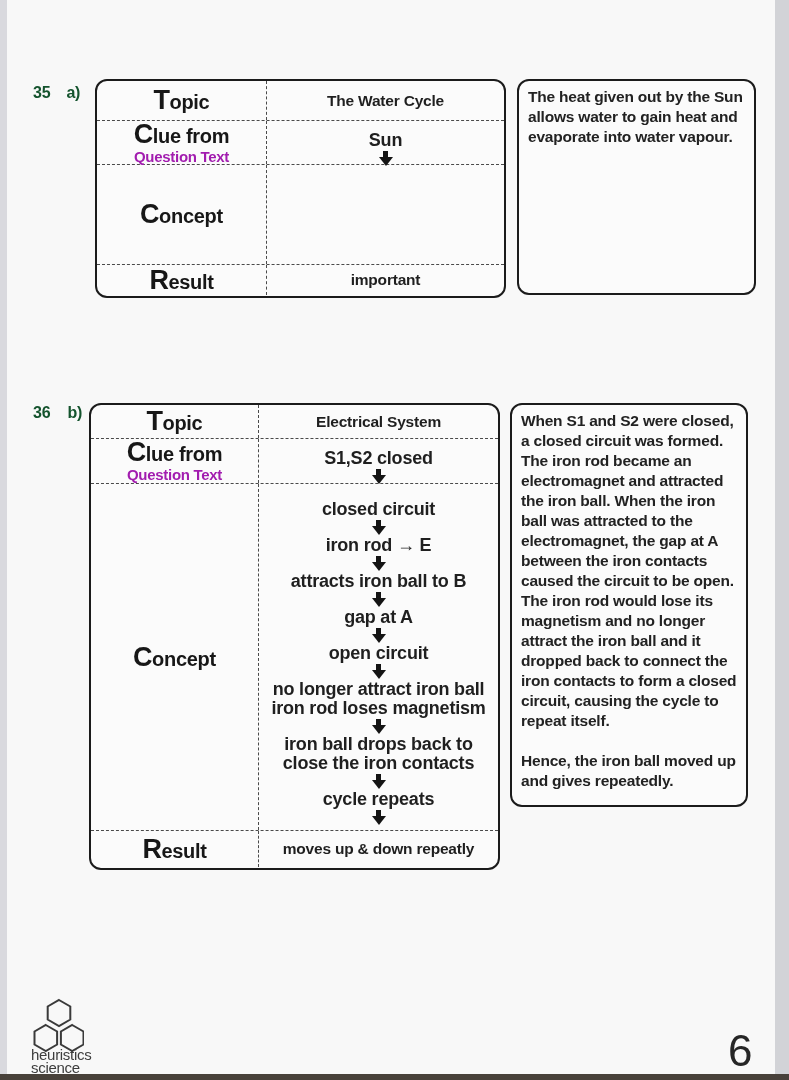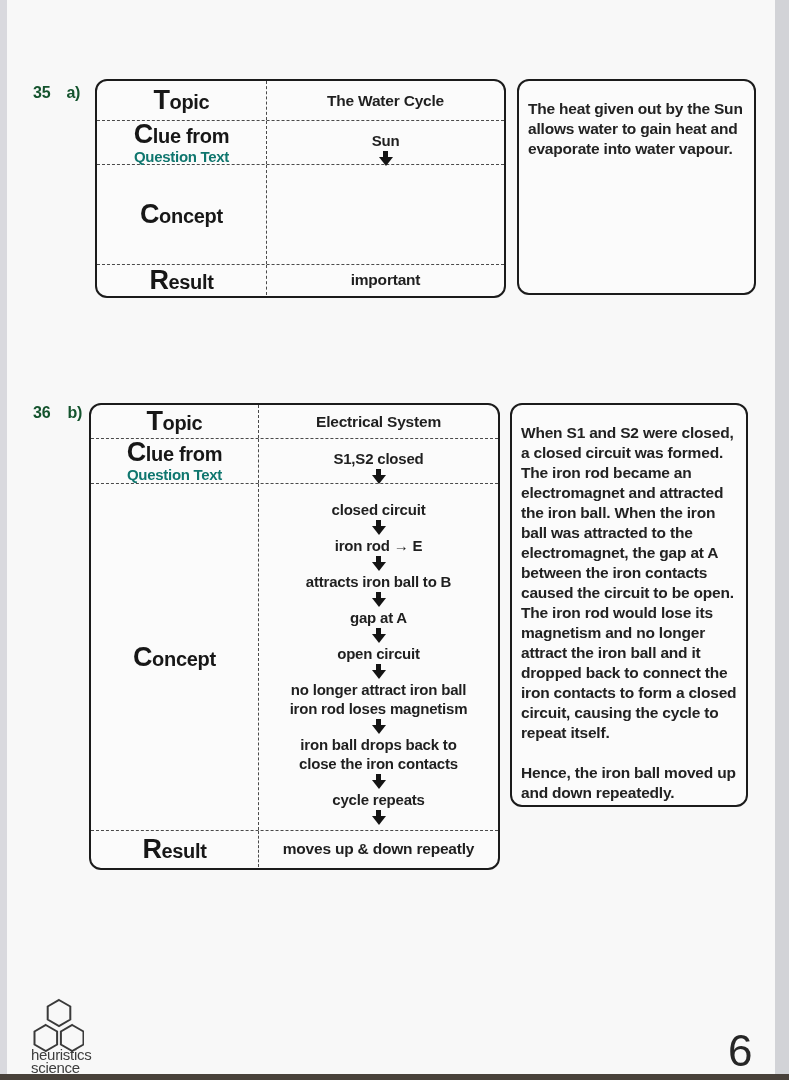--- a/index.html
+++ b/index.html
@@ -37,37 +37,37 @@
     flex-shrink:0;
   }
   .vcell {
     flex:1;
     display:flex; flex-direction:column; align-items:center; justify-content:center;
     font-weight:700; font-size:15.5px; letter-spacing:-0.2px;
   }
   .hdr { display:flex; align-items:baseline; justify-content:center; font-weight:700; line-height:1; color:#171717; }
   .hdr .big { font-size:27px; letter-spacing:-0.5px; }
   .hdr .sm  { font-size:20px; letter-spacing:-0.3px; }
-  .hdr-line2 { font-size:15px; font-weight:700; line-height:1.05; margin-top:1px; color:#0f766e; letter-spacing:-0.3px;text-align:right; }
-
-  .step { text-align:center; line-height:19px; font-weight:700; font-size:15px; }
+  .hdr-line2 { font-size:15px; font-weight:700; line-height:1.05; margin-top:1px; color:#a21caf; letter-spacing:-0.3px;text-align:right; }
+
+  .step { text-align:center; line-height:19px; font-weight:700; font-size:18px; }
   .step .line { display:block; }
 
   .darr { display:flex; flex-direction:column; align-items:center; margin:1px 0; }
   .darr .stem { display:block; width:5px; height:6px; background:#141414; }
   .darr .head { display:block; width:0; height:0; border-left:7px solid transparent; border-right:7px solid transparent; border-top:9px solid #141414; }
   .overlap { margin-bottom:-11px; position:relative; z-index:2; }
 
   
   .explain-box {
     position:absolute;
     border:2.5px solid #1b1b1b;
     border-radius:12px;
     background:#fbfbfb;
-    padding:18px 9px;
+    padding:6px 9px;
     font-size:15.5px; font-weight:700; line-height:20px; letter-spacing:-0.2px; color:#222;
   }
   .explain-box p { margin:0 0 20px 0; }
   .explain-box p:last-child { margin-bottom:0; }
 
   
   .logo { position:absolute; left:28px; top:998px; }
   .logo-text { position:absolute; left:31px; top:1048px; font-size:15px; line-height:13px; color:#3d3d3d; letter-spacing:-0.3px; }
   .logo-text span { display:block; }
   .page-number { position:absolute; left:728px; top:1026px; font-size:44px; font-weight:400; color:#262626; }
@@ -238,21 +238,21 @@
         <span class="big">R</span>
           <span class="sm">esult</span>
       </div>
     </div>
     <div class="vcell">moves up &amp; down repeatly</div>
   </div>
 </div>
 
 <div class="explain-box" style="left:510px; top:403px; width:238px; height:404px;">
   <p>When S1 and S2 were closed, a closed circuit was formed. The iron rod became an electromagnet and attracted the iron ball. When the iron ball was attracted to the electromagnet, the gap at A between the iron contacts caused the circuit to be open. The iron rod would lose its magnetism and no longer attract the iron ball and it dropped back to connect the iron contacts to form a closed circuit, causing the cycle to repeat itself.</p>
-  <p>Hence, the iron ball moved up and down repeatedly.</p>
+  <p>Hence, the iron ball moved up and gives repeatedly.</p>
 </div>
 
 <div class="logo">
   <svg width="56" height="54" viewBox="0 0 56 54">
     <g fill="none" stroke="#3a3a3a" stroke-width="2">
       <polygon points="31,2 42.3,8.5 42.3,21.5 31,28 19.7,21.5 19.7,8.5"></polygon>
       <polygon points="17.8,27 29.1,33.5 29.1,46.5 17.8,53 6.5,46.5 6.5,33.5"></polygon>
       <polygon points="44.2,27 55.5,33.5 55.5,46.5 44.2,53 32.9,46.5 32.9,33.5"></polygon>
     </g>
   </svg>

